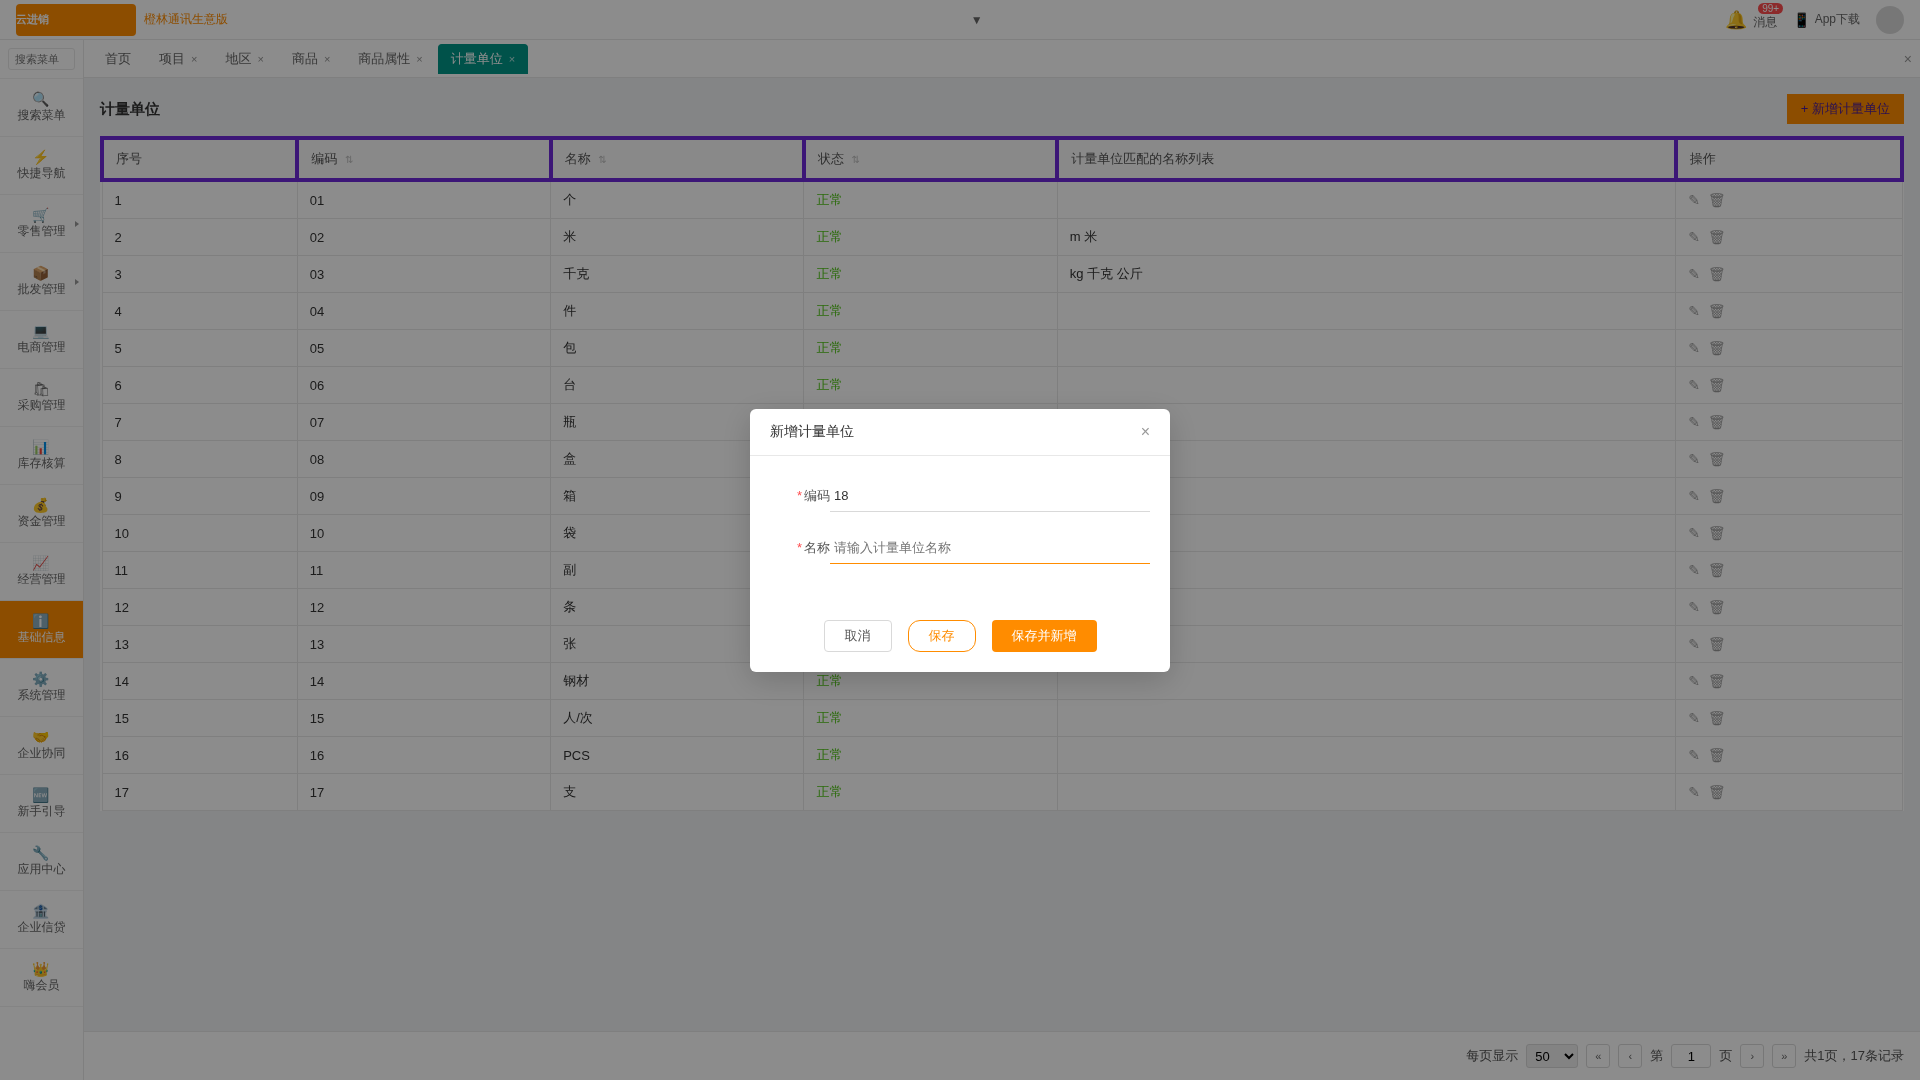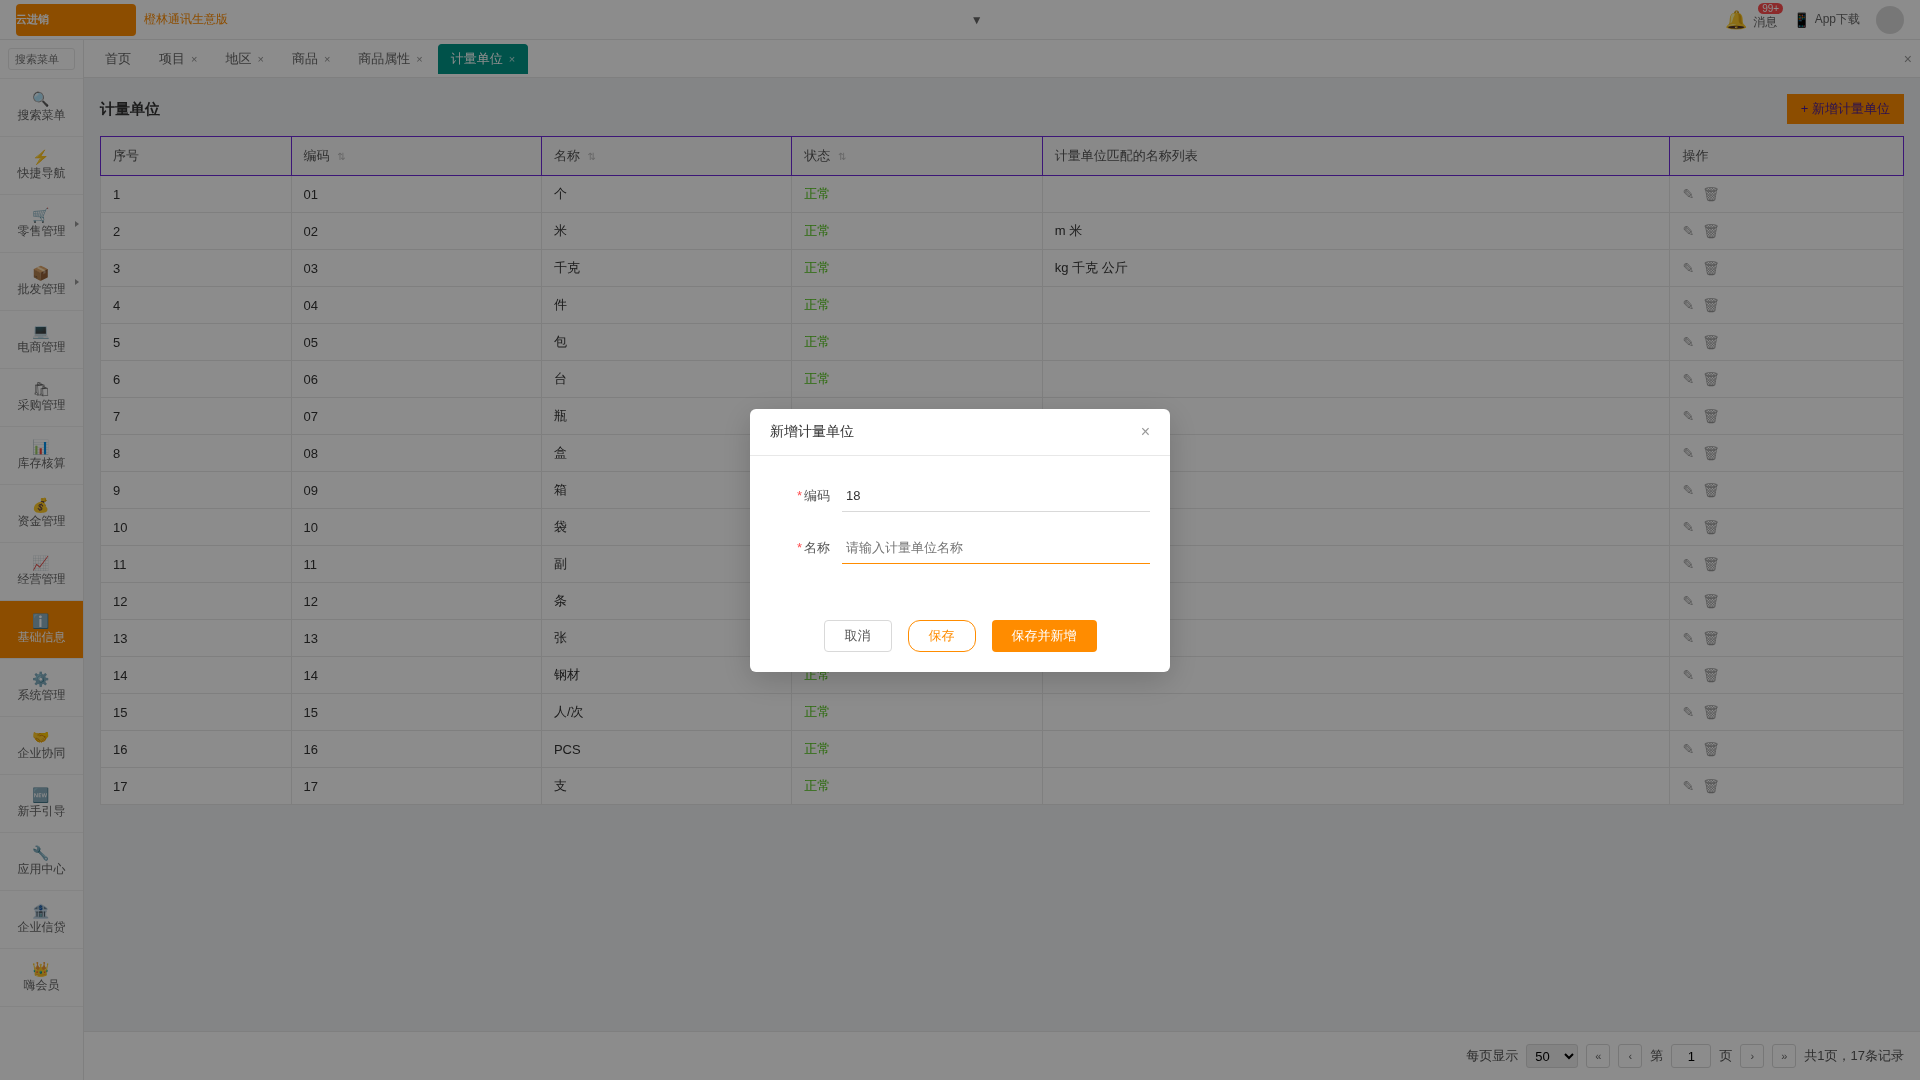--- a/index.html
+++ b/index.html
@@ -186,21 +186,21 @@
     }
 
     
     .data-table {
       width: 100%;
       border-collapse: collapse;
       background: white;
     }
     .data-table th {
       background: #fafafa;
-      border: 1px solid #6d28d9;
+      border: 4px solid #6d28d9;
       padding: 10px 12px;
       text-align: left;
       font-weight: 500;
       color: #555;
       white-space: nowrap;
     }
     .data-table td {
       border: 1px solid #e8e8e8;
       padding: 9px 12px;
       color: #333;
@@ -315,21 +315,21 @@
       flex-shrink: 0;
       position: relative;
     }
     .form-label.required::before {
       content: '*';
       color: #ff4d4f;
       margin-right: 2px;
     }
     .form-input {
       flex: 1;
-      margin-left: 12px;
+      margin-left: 0;
       height: 32px;
       border: none;
       border-bottom: 1px solid #d9d9d9;
       outline: none;
       font-size: 13px;
       padding: 0 4px;
       color: #333;
     }
     .form-input.active-input {
       border-bottom-color: #ff8c00;

